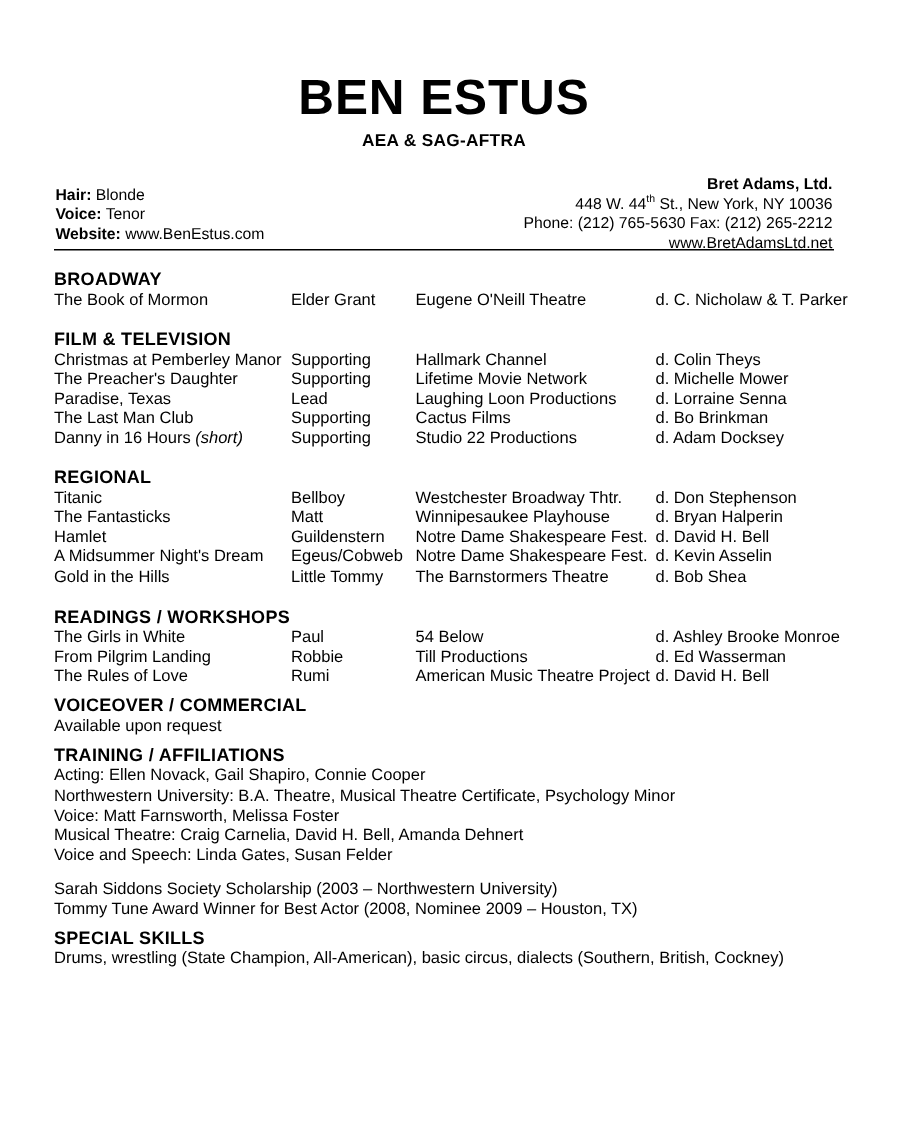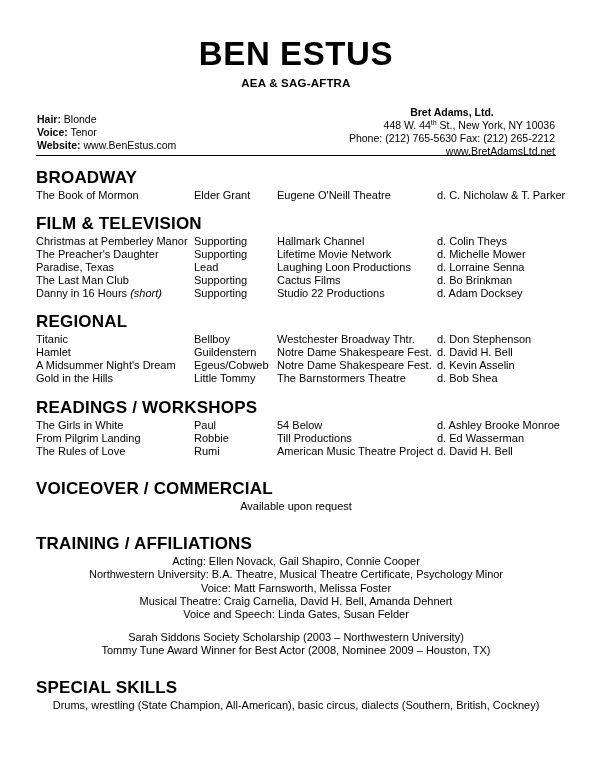--- a/index.html
+++ b/index.html
@@ -12,21 +12,21 @@
     height: 758px;
     font-family: "Liberation Sans", sans-serif;
     color: #000000;
     overflow: hidden;
   }
   .page {
     position: relative;
     width: 592px;
     height: 758px;
     box-sizing: border-box;
-    padding: 5px 36px;
+    padding: 16px 36px;
   }
 
   
   .name {
     text-align: center;
     font-size: 33px;
     font-weight: bold;
     letter-spacing: 0.6px;
     margin: 0;
     padding-top: 32px;
@@ -58,40 +58,39 @@
   .contact-right {
     position: absolute;
     right: 1px;
     top: 0px;
     text-align: right;
     font-size: 10.5px;
     line-height: 13.2px;
   }
   .agency {
     font-weight: bold;
-    text-align: center;
   }
   sup {
     font-size: 7px;
     vertical-align: super;
     line-height: 0;
   }
 
   hr.rule {
     border: none;
     border-top: 1.6px solid #000;
     margin: 3px 0 0 0;
   }
 
   
   .section {
     margin-top: 12px;
   }
   .section-title {
-    font-size: 17px;
+    font-size: 12px;
     font-weight: bold;
     letter-spacing: 0.2px;
     margin-bottom: 1px;
   }
   table.credits {
     width: 100%;
     border-collapse: collapse;
     font-size: 11px;
     table-layout: fixed;
   }
@@ -102,26 +101,25 @@
     white-space: nowrap;
   }
   td.c-title  { width: 158px; }
   td.c-role   { width: 83px; }
   td.c-venue  { width: 160px; }
   td.c-dir    { }
   .ital { font-style: italic; }
 
   
   .block {
-    margin-top: 21px;
+    margin-top: 5px;
   }
   .block .line {
     font-size: 11px;
     line-height: 13.3px;
-    text-align: center;
   }
   .gap {
     height: 9px;
   }
 </style>
 </head>
 <body>
 
 <div class="page">
 
@@ -197,20 +195,26 @@
       </div>
       <div class="section">
         <div class="section-title">REGIONAL</div>
         <table class="credits">
           <tbody>
             <tr>
               <td class="c-title"><span>Titanic</span></td>
               <td class="c-role">Bellboy</td>
               <td class="c-venue">Westchester Broadway Thtr.</td>
               <td class="c-dir">d. Don Stephenson</td>
+            </tr>
+            <tr>
+              <td class="c-title"><span>The Fantasticks</span></td>
+              <td class="c-role">Matt</td>
+              <td class="c-venue">Winnipesaukee Playhouse</td>
+              <td class="c-dir">d. Bryan Halperin</td>
             </tr>
             <tr>
               <td class="c-title"><span>Hamlet</span></td>
               <td class="c-role">Guildenstern</td>
               <td class="c-venue">Notre Dame Shakespeare Fest.</td>
               <td class="c-dir">d. David H. Bell</td>
             </tr>
             <tr>
               <td class="c-title"><span>A Midsummer Night's Dream</span></td>
               <td class="c-role">Egeus/Cobweb</td>

